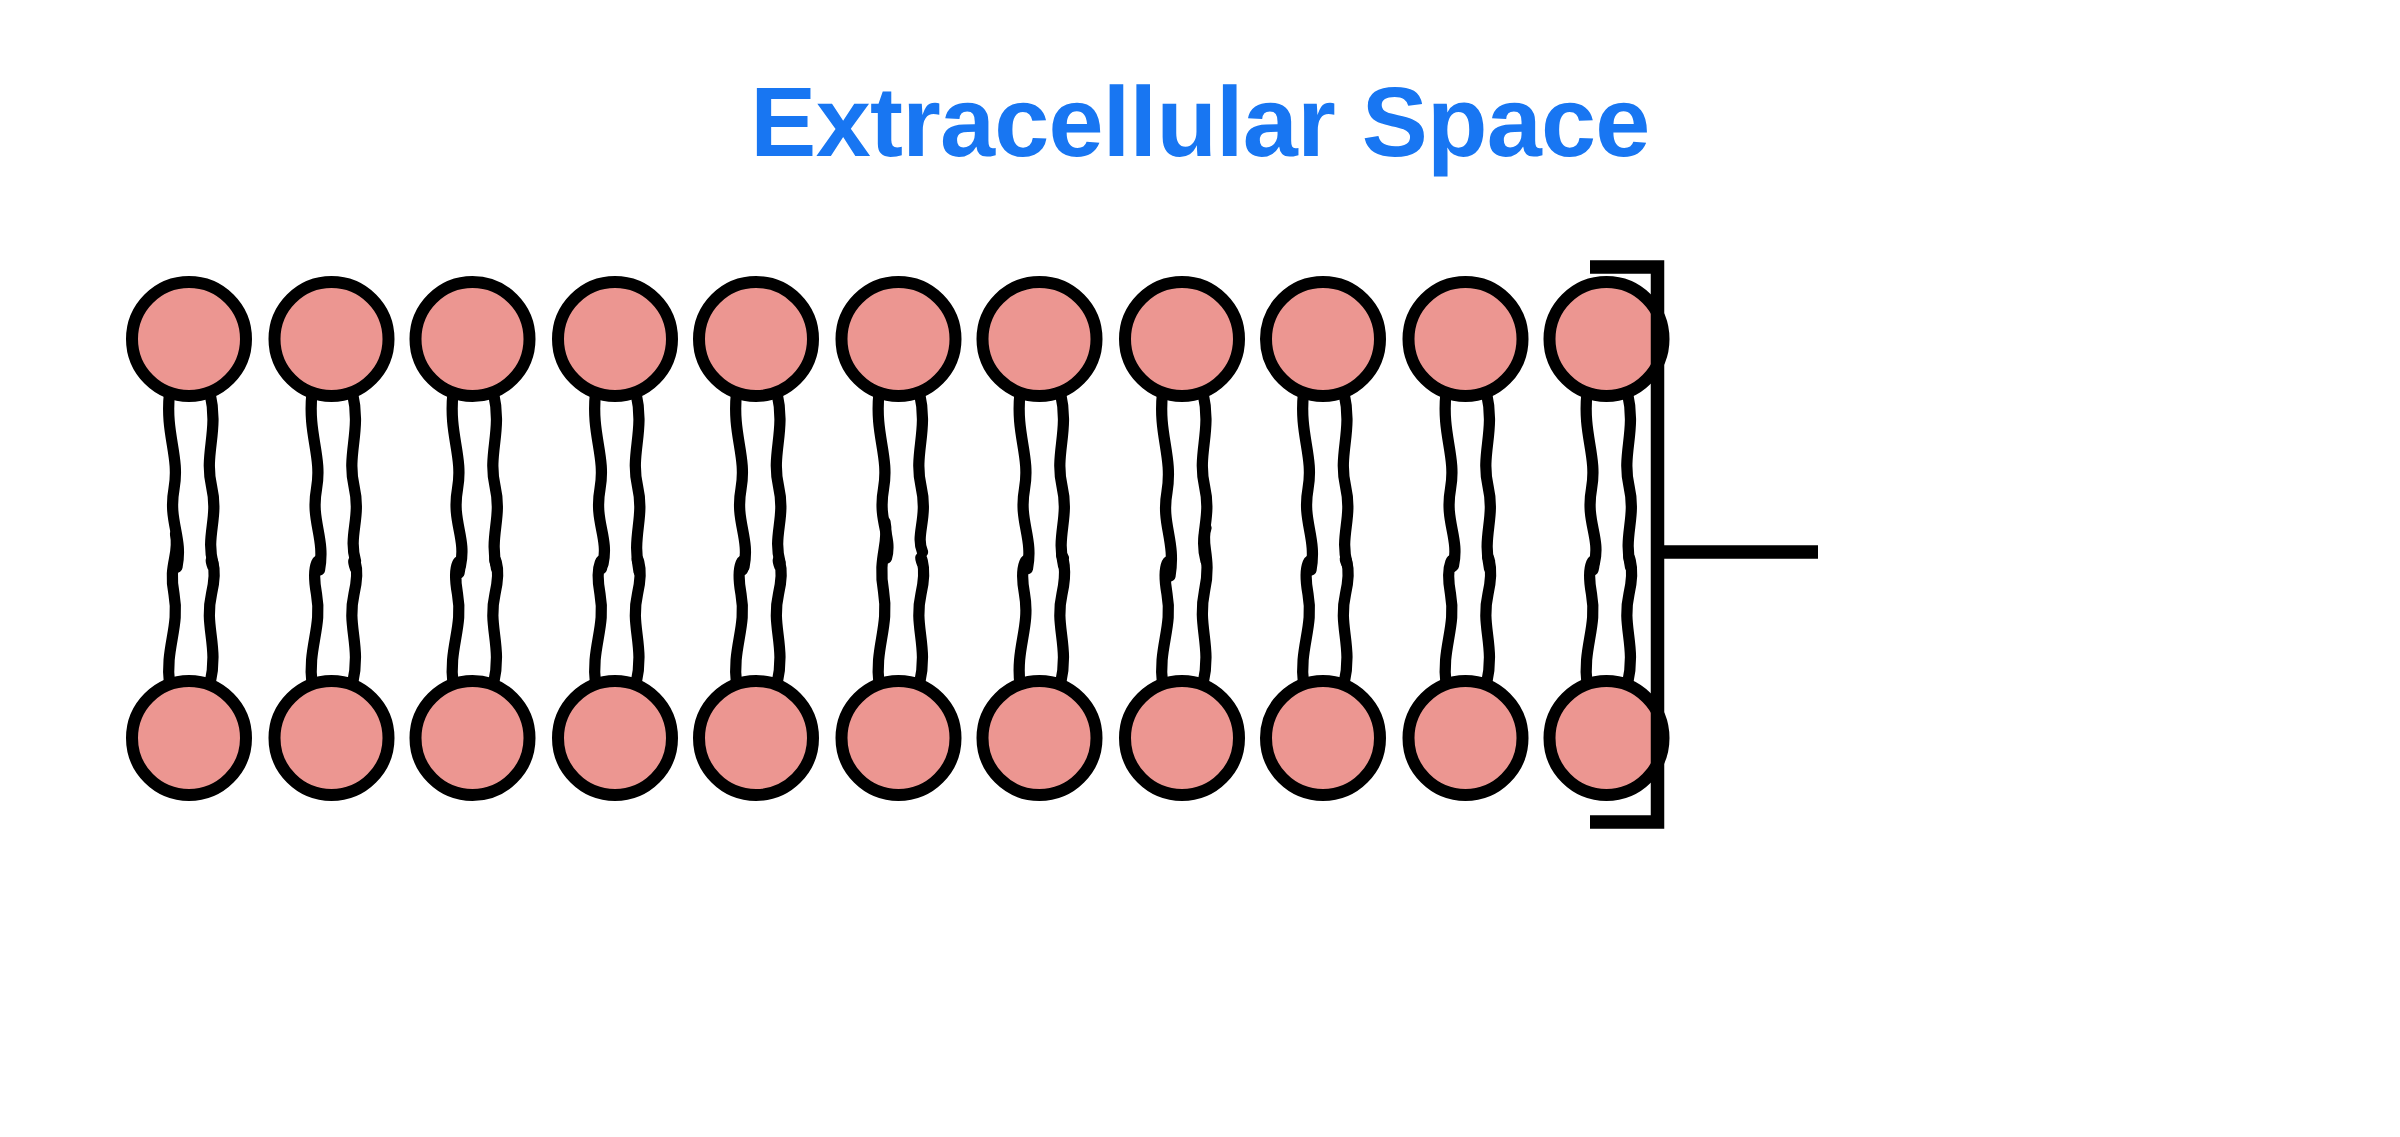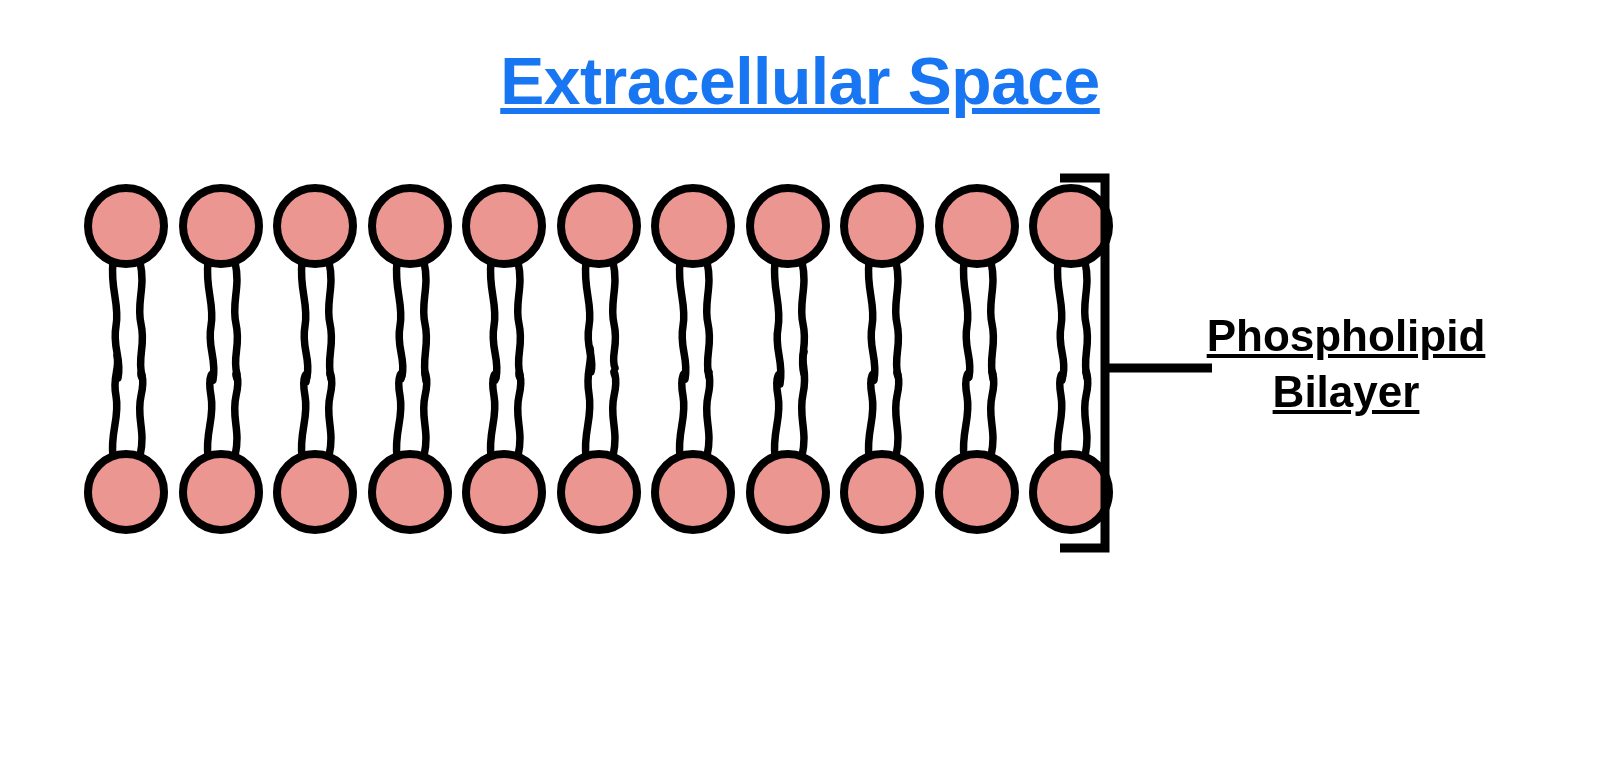--- a/index.html
+++ b/index.html
@@ -22,21 +22,20 @@
     width: 1600px;
     height: 758px;
   }
 
   .label-text {
     position: absolute;
     font-family: "Liberation Sans", sans-serif;
     font-weight: bold;
     white-space: nowrap;
     line-height: 1;
-    text-decoration: underline;
   }
 
   #extracellular-label {
     left: 0;
     top: 48px;
     width: 1600px;
     text-align: center;
     font-size: 66px;
     letter-spacing: -0.5px;
     color: #1876F2;
@@ -176,19 +175,15 @@
       <circle cx="1071" cy="492" r="38"></circle>
     </g>
 
     <g id="bilayer-bracket" fill="none" stroke="#000000" stroke-width="9" stroke-linecap="butt">
       <path d="M1060,178 L1105,178 L1105,548 L1060,548"></path>
     </g>
 
     <line x1="1105" y1="368" x2="1212" y2="368" stroke="#000000" stroke-width="9"></line>
   </svg>
 
-  <div class="label-text" id="bilayer-label">
-    <span class="bl-line">Phospholipid</span>
-    <span class="bl-line">Bilayer</span>
-  </div>
 
 
 </div>
 
 </body></html>

